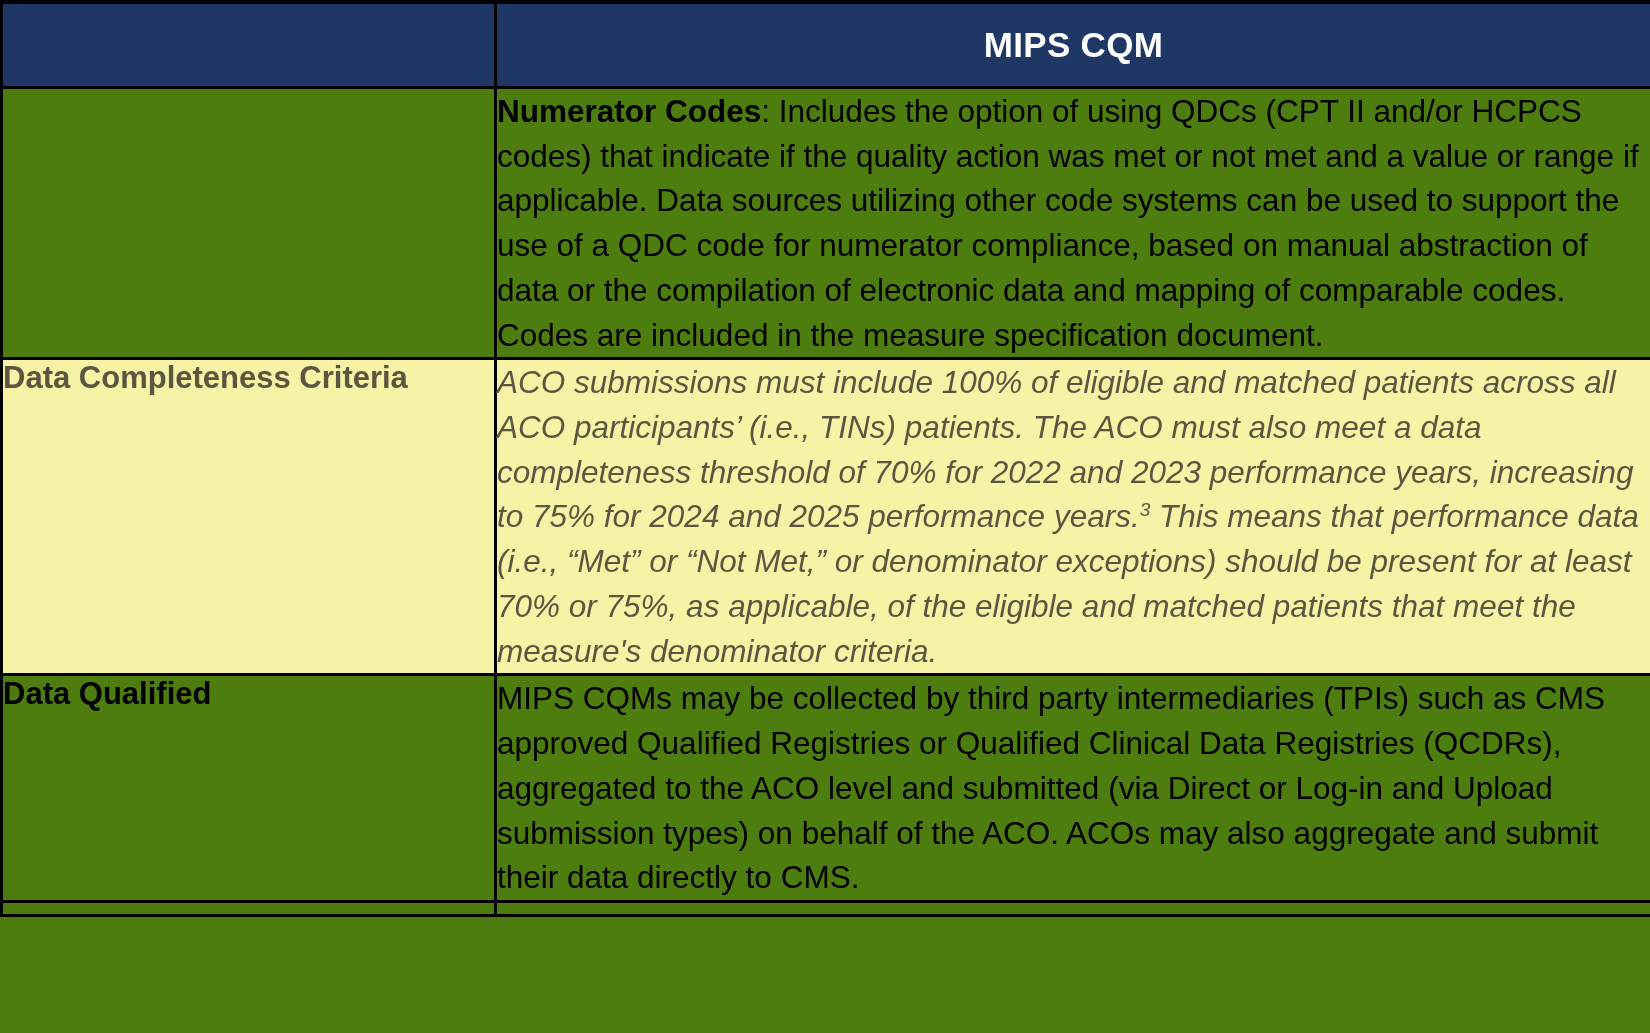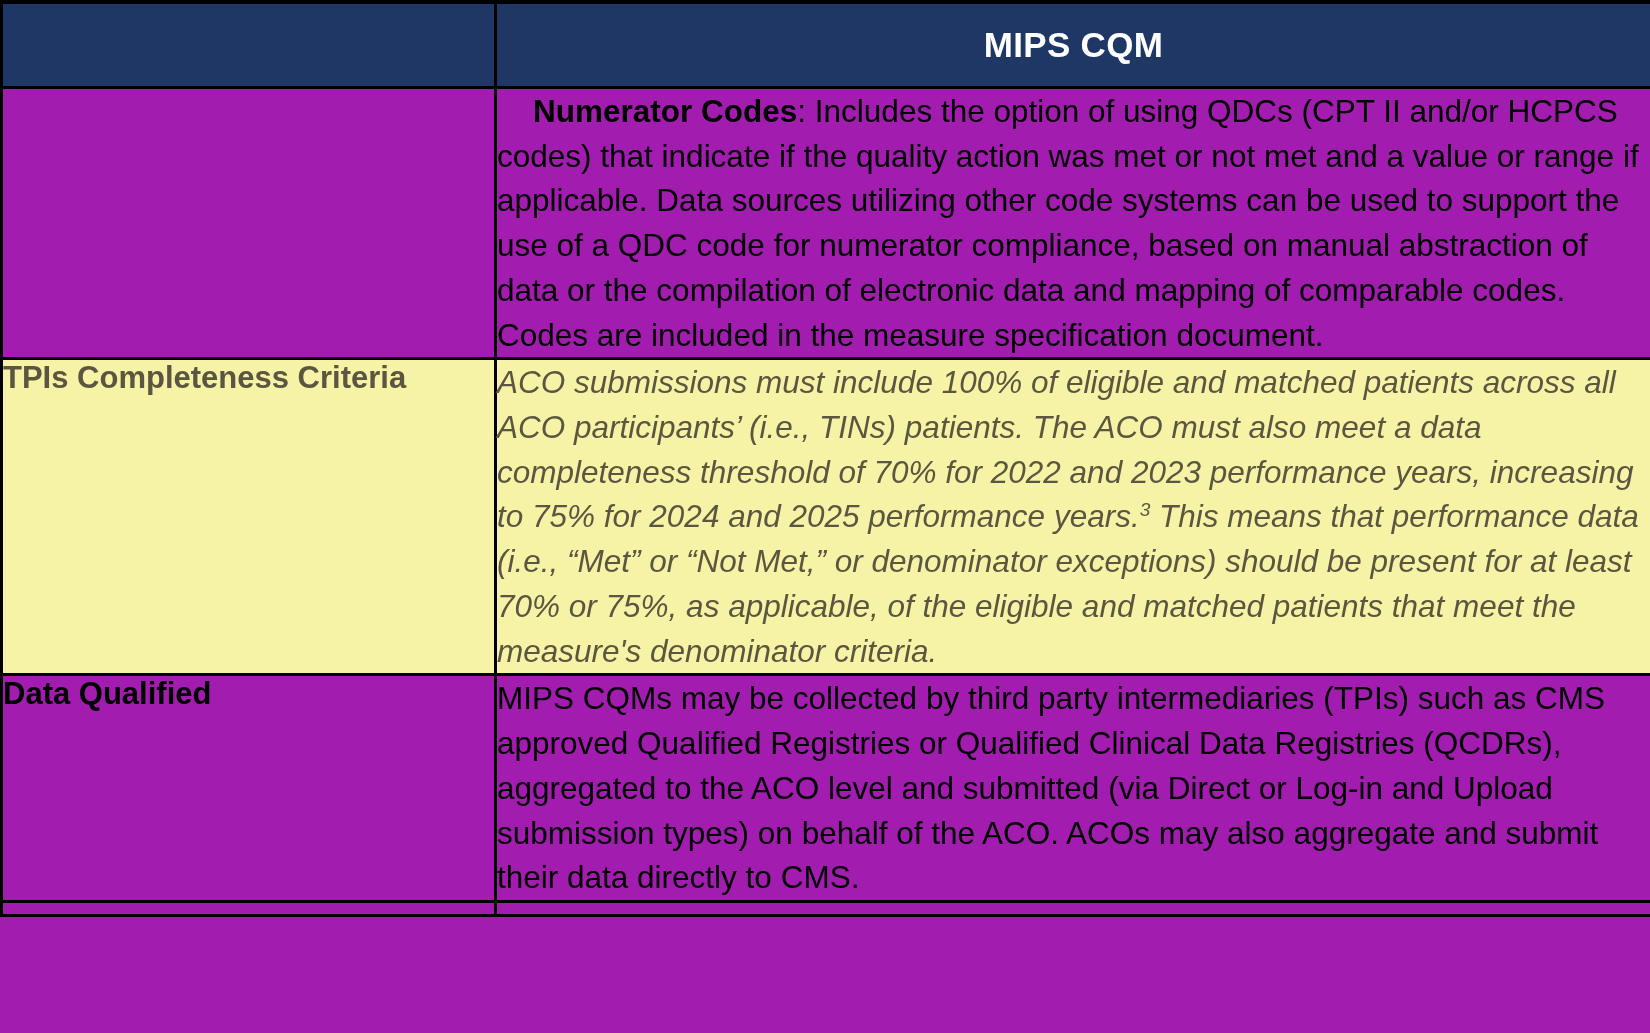--- a/index.html
+++ b/index.html
@@ -11,21 +11,21 @@
     width: 1650px;
     height: 1033px;
     overflow: hidden;
     font-family: "Liberation Sans", sans-serif;
   }
 
   .page {
     position: relative;
     width: 1650px;
     height: 1033px;
-    background: #a21caf;
+    background: #4d7c0f;
     box-sizing: border-box;
   }
 
   table.spec-table {
     border-collapse: collapse;
     table-layout: fixed;
     width: 1650px;
     border-top: 4px solid #000000;
   }
 
@@ -71,21 +71,20 @@
   }
   .value-cell {
     padding: 8px 18px 12px 16px;
     font-size: 31.5px;
     line-height: 1.42;
     color: #000000;
     text-align: left;
   }
   .value-cell .lead {
     font-weight: bold;
-    padding-left: 36px;
   }
   .value-cell sup {
     font-size: 19px;
     line-height: 0;
     vertical-align: super;
   }
 
   
   .row-highlight td {
     background: #f6f3a7;
@@ -126,21 +125,21 @@
     </thead>
 
     <tbody>
 
       <tr class="row-normal">
         <td class="label-cell blank-cell"></td>
         <td class="value-cell"><span class="lead">Numerator Codes</span><span>: </span><span>Includes the option of using QDCs (CPT II and/or HCPCS codes) that indicate if the quality action was met or not met and a value or range if applicable. Data sources utilizing other code systems can be used to support the use of a QDC code for numerator compliance, based on manual abstraction of data or the compilation of electronic data and mapping of comparable codes. Codes are included in the measure specification document.</span></td>
       </tr>
 
       <tr class="row-highlight">
-        <td class="label-cell">TPIs Completeness Criteria</td>
+        <td class="label-cell">Data Completeness Criteria</td>
         <td class="value-cell"><span>ACO submissions must include 100% of eligible and matched patients across all ACO participants’ (i.e., TINs) patients. The ACO must also meet a data completeness threshold of 70% for 2022 and 2023 performance years, increasing to 75% for 2024 and 2025 performance years.</span><sup>3</sup><span> This means that performance data (i.e., “Met” or “Not Met,” or denominator exceptions) should be present for at least 70% or 75%, as applicable, of the eligible and matched patients that meet the measure's denominator criteria.</span></td>
       </tr>
 
       <tr class="row-normal">
         <td class="label-cell">Data Qualified</td>
         <td class="value-cell">MIPS CQMs may be collected by third party intermediaries (TPIs) such as CMS approved Qualified Registries or Qualified Clinical Data Registries (QCDRs), aggregated to the ACO level and submitted (via Direct or Log-in and Upload submission types) on behalf of the ACO. ACOs may also aggregate and submit their data directly to CMS.</td>
       </tr>
 
       <tr class="row-partial">
         <td></td>

